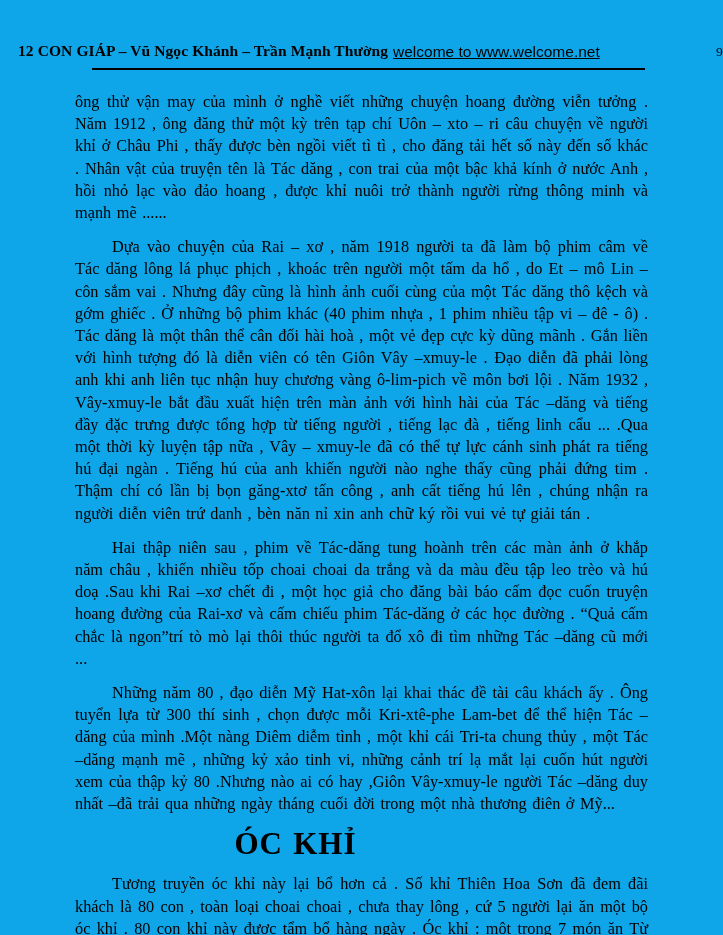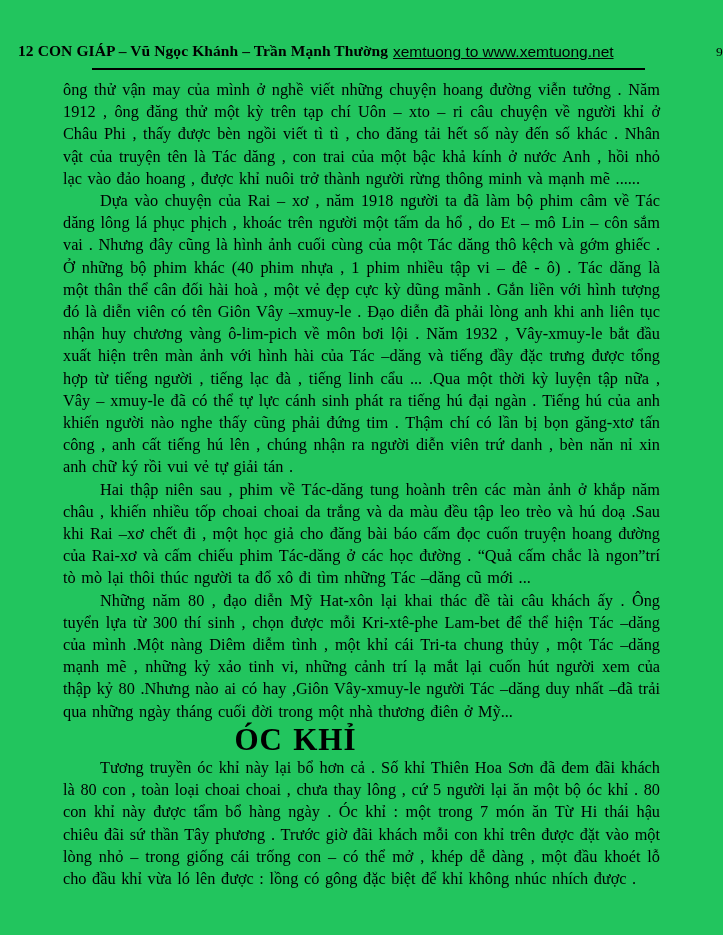--- a/index.html
+++ b/index.html
@@ -7,21 +7,21 @@
     padding: 0;
     background: #ffffff;
     width: 723px;
     height: 935px;
     overflow: hidden;
   }
   .page {
     position: relative;
     width: 723px;
     height: 935px;
-    background: #22c55e;
+    background: #0ea5e9;
     color: #000000;
   }
   
   .header {
     position: absolute;
     top: 40px;
     left: 0;
     width: 723px;
     height: 30px;
   }
@@ -67,21 +67,21 @@
     top: 79px;
     left: 63px;
     width: 597px;
     font-family: "Liberation Serif", serif;
     font-size: 16.3px;
     line-height: 22.2px;
     text-align: justify;
     word-spacing: 1.5px;
   }
   .content p {
-    margin: 0;
+    margin: 12px;
     padding: 0;
   }
   .content p.indent {
     text-indent: 37px;
     font-family: Liberation Serif, serif;
   }
   .section-heading {
     font-family: "Liberation Serif", serif;
     font-weight: bold;
     font-size: 31px;
@@ -94,21 +94,21 @@
     text-indent: 0;
   }
 </style>
 </head>
 <body>
 
 <div class="page">
 
   <div class="header">
     <div class="book-title">12 CON GIÁP – Vũ Ngọc Khánh – Trần Mạnh Thường</div>
-    <a class="site-link">xemtuong to www.xemtuong.net</a>
+    <a class="site-link">welcome to www.welcome.net</a>
     <div class="page-number">90</div>
   </div>
 
   <div class="header-rule"></div>
 
   <div class="content">
 
     <p>ông thử vận may của mình ở nghề viết những chuyện hoang đường viễn tưởng . Năm 1912 , ông đăng thử một kỳ trên tạp chí Uôn – xto – ri câu chuyện về người khỉ ở Châu Phi , thấy được bèn ngồi viết tì tì , cho đăng tải hết số này đến số khác . Nhân vật của truyện tên là Tác dăng , con trai của một bậc khả kính ở nước Anh , hồi nhỏ lạc vào đảo hoang , được khỉ nuôi trở thành người rừng thông minh và mạnh mẽ ......</p>
 
     <p class="indent">Dựa vào chuyện của Rai – xơ , năm 1918 người ta đã làm bộ phim câm về Tác dăng lông lá phục phịch , khoác trên người một tấm da hổ  , do Et – mô Lin – côn sắm vai . Nhưng đây cũng là hình ảnh cuối cùng của một Tác dăng thô kệch và gớm ghiếc . Ở những bộ phim khác (40 phim nhựa , 1 phim nhiều tập vi – đê - ô) . Tác dăng là một thân thể cân đối hài hoà , một vẻ đẹp cực kỳ dũng mãnh . Gắn liền với hình tượng đó là diễn viên có tên Giôn Vây –xmuy-le . Đạo diễn đã phải lòng anh khi anh liên tục nhận huy chương vàng ô-lim-pich về môn bơi lội . Năm 1932 , Vây-xmuy-le bắt đầu xuất hiện trên màn ảnh với hình hài của Tác –dăng và tiếng đầy đặc trưng được tổng hợp từ tiếng người , tiếng lạc đà , tiếng linh cẩu ... .Qua một thời kỳ luyện tập nữa , Vây – xmuy-le đã có thể tự lực cánh sinh phát ra tiếng hú đại ngàn . Tiếng hú của anh khiến  người nào nghe thấy cũng phải đứng tim . Thậm chí có lần bị bọn găng-xtơ tấn công , anh cất tiếng hú lên , chúng nhận ra người diễn viên trứ danh , bèn năn nỉ xin anh chữ ký rồi vui vẻ tự giải tán .</p>

